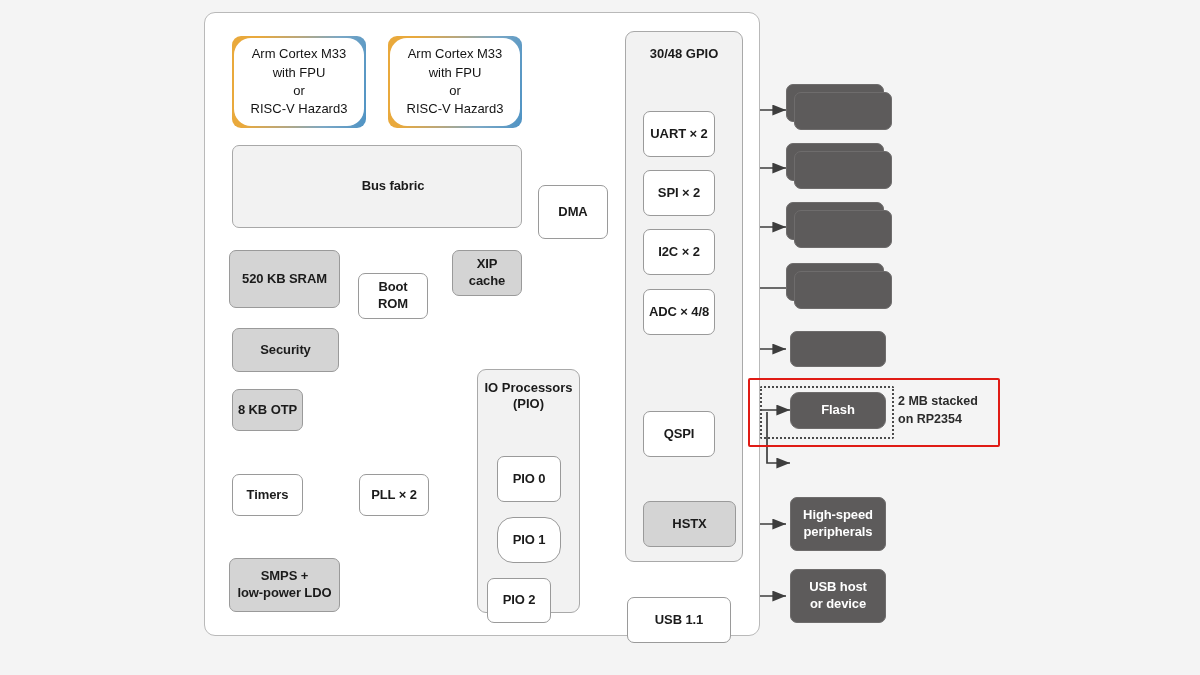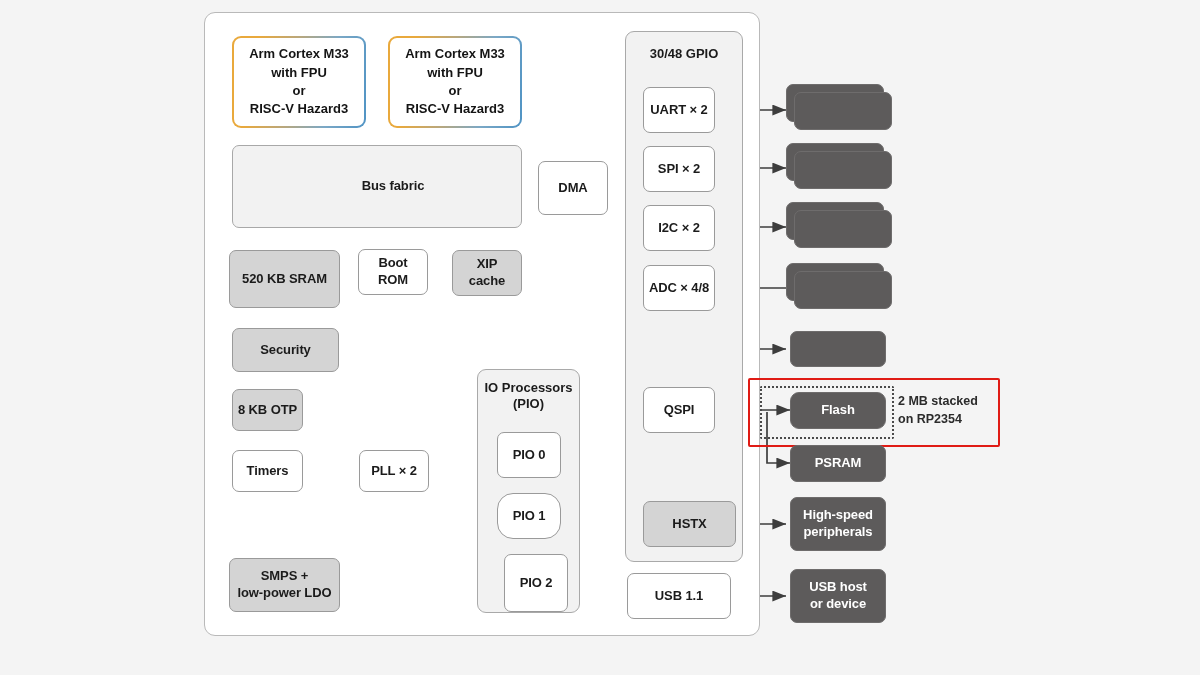--- a/index.html
+++ b/index.html
@@ -23,41 +23,41 @@
     display:flex;align-items:center;justify-content:center;
     text-align:center;
     border-radius:7px;
     font-size:13px;
     line-height:1.28;
     color:#1b1b1b;
     font-weight:bold;
     letter-spacing:-0.1px;
     white-space:pre-line;
   }
-  .n-white{background:#ffffff;border:1.3px solid #9a9a9a;}
+  .n-white{background:#ffffff;border:1.3px solid #9a9a9a;margin-top:24px;}
   .n-gray{background:#d4d4d4;border:1.3px solid #9a9a9a;}
   .n-faint{background:#f2f2f2;border:1.3px solid #a8a8a8;padding-left:32px;}
   .n-dark{background:#5d5b5b;border:1.3px solid #6e6c6c;color:#ffffff;}
 
   
   #chip-frame{
     position:absolute;left:204px;top:12px;width:554px;height:622px;
     border:1.5px solid #b9b9b9;border-radius:11px;background:#ffffff;
   }
 
   
   .cpu{
     position:absolute;border-radius:9px;padding:1.6px;
     background:linear-gradient(100deg,#e9a93c 0%,#e9a93c 18%,#b9a77c 45%,#7ba8c6 72%,#4f93c4 100%);
     box-sizing:border-box;
   }
   .cpu-inner{
-    width:100%;height:100%;border-radius:7px;background:#ffffff;
+    width:100%;height:100%;border-radius:17px;background:#ffffff;
     display:flex;align-items:center;justify-content:center;text-align:center;
-    font-size:13px;font-weight:bold;line-height:1.42;color:#141414;white-space:pre-line;
+    font-size:13px;font-weight:normal;line-height:1.42;color:#141414;white-space:pre-line;
   }
 
   
   .container-box{
     position:absolute;box-sizing:border-box;
     background:#f2f2f2;border:1.3px solid #a9a9a9;border-radius:9px;
   }
   .container-title{
     position:absolute;left:0;width:100%;text-align:center;
     font-size:13px;font-weight:bold;color:#1b1b1b;line-height:1.25;white-space:pre-line;
@@ -180,21 +180,21 @@
 
   <div class="node n-gray" style="left:229px;top:558px;width:111px;height:54px;">SMPS +
 low-power LDO</div>
 
   <div class="container-box" style="left:477px;top:369px;width:103px;height:244px;">
     <div class="container-title" style="top:10px;">IO Processors
 (PIO)</div>
   </div>
   <div class="node n-white" style="left:497px;top:432px;width:64px;height:46px;">PIO 0</div>
   <div class="node n-white" style="left:497px;top:493px;width:64px;height:46px;border-radius:16px;">PIO 1</div>
-  <div class="node n-white" style="left:504px;top:554px;width:64px;height:58px;">PIO 2</div>
+  <div class="node n-white" style="left:487px;top:554px;width:64px;height:45px;">PIO 2</div>
 
   <div class="container-box" style="left:625px;top:31px;width:118px;height:531px;">
     <div class="container-title" style="top:14px;">30/48 GPIO</div>
   </div>
 
   <div class="node n-white" style="left:643px;top:87px;width:72px;height:46px;">UART × 2</div>
   <div class="node n-white" style="left:643px;top:146px;width:72px;height:46px;">SPI × 2</div>
   <div class="node n-white" style="left:643px;top:205px;width:72px;height:46px;">I2C × 2</div>
   <div class="node n-white" style="left:643px;top:265px;width:72px;height:46px;">ADC × 4/8</div>
   <div class="node n-white" style="left:643px;top:387px;width:72px;height:46px;">QSPI</div>
@@ -219,21 +219,20 @@
     <div class="front"></div>
   </div>
   <div class="node n-dark" style="left:790px;top:331px;width:96px;height:36px;"></div>
 
   <div class="node n-dark" style="left:790px;top:392px;width:96px;height:37px;border-radius:9px;">Flash</div>
   <div id="flash-dotted"></div>
   <div id="flash-highlight"></div>
   <div id="flash-note">2 MB stacked
 on RP2354</div>
 
-  <div class="node n-dark" style="left:790px;top:445px;width:96px;height:37px;">PSRAM</div>
 
   <div class="node n-dark" style="left:790px;top:497px;width:96px;height:54px;">High-speed
 peripherals</div>
 
   <div class="node n-dark" style="left:790px;top:569px;width:96px;height:54px;">USB host
 or device</div>
 
 </div>
 
 </body></html>

